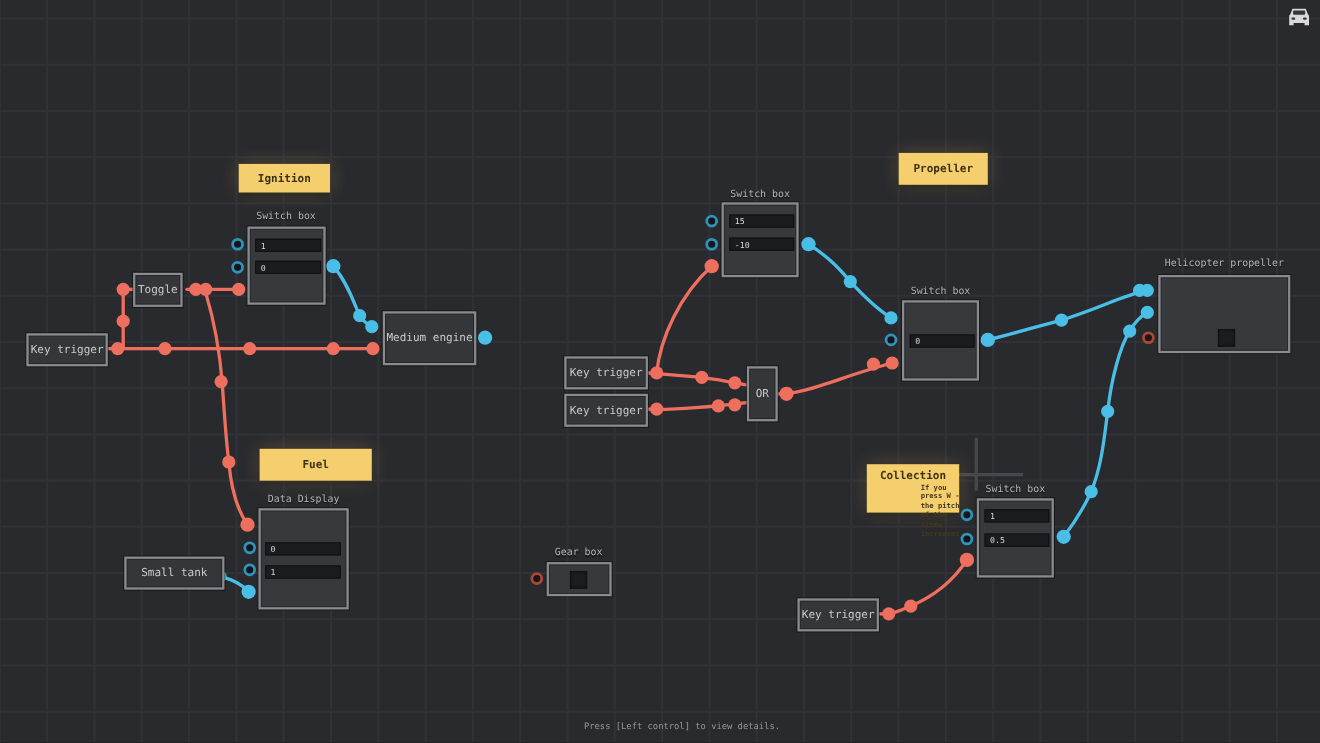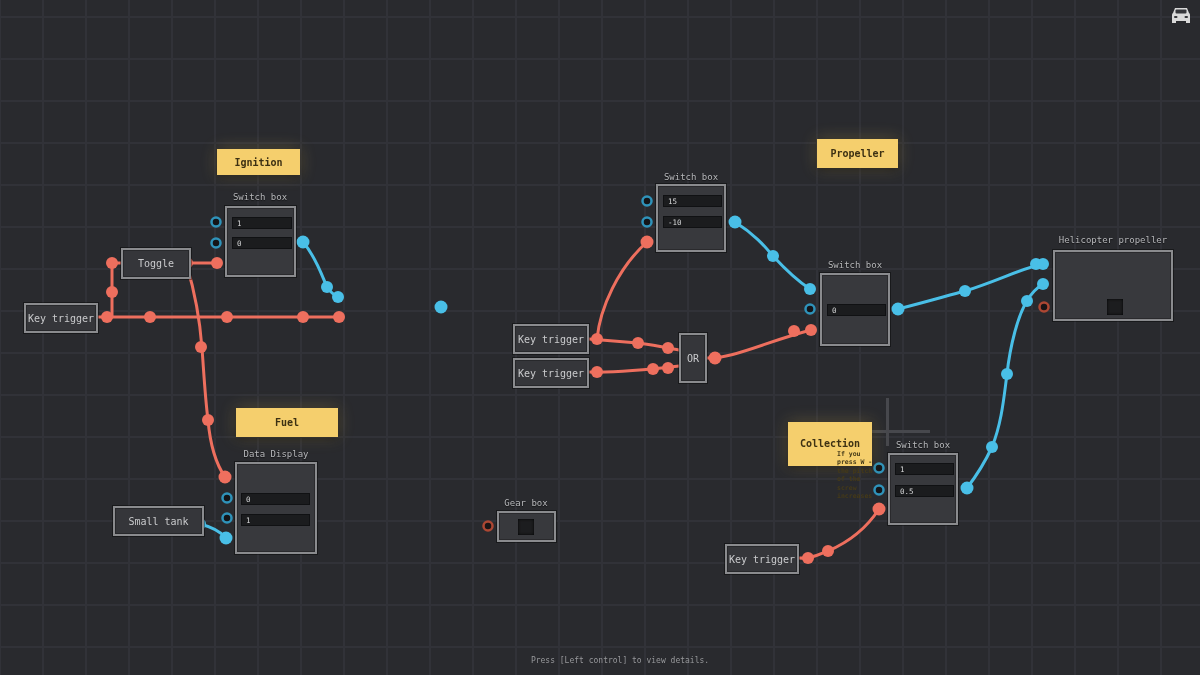--- a/index.html
+++ b/index.html
@@ -33,21 +33,21 @@
   .box-title{
     position:absolute;transform:translateX(-50%);font-size:9px;color:#b6b7ba;
     white-space:nowrap;text-shadow:0 1px 1px rgba(0,0,0,.6);
   }
   .sticky{
     position:absolute;background:#f5cf6d;color:#3d3113;
     box-shadow:0 2px 8px rgba(0,0,0,.45), 0 0 16px rgba(245,207,109,.28);
     display:flex;align-items:center;justify-content:center;
     font-size:10px;font-weight:bold;box-sizing:border-box;
   }
-  .sticky.multi{flex-direction:column;justify-content:flex-start;padding-top:16px;}
+  .sticky.multi{flex-direction:column;justify-content:flex-start;padding-top:5px;}
   .sticky .body{
     font-size:6.5px;font-weight:bold;line-height:1.3;text-align:left;
     padding:1px 4px 0 4px;align-self:flex-start;color:#453a18;margin-left:45px;
   }
   .icon-square{position:absolute;background:#1c1d1f;box-shadow:inset 0 0 3px #000;}
   .cross{position:absolute;background:#47484d;}
   .hint{
     position:absolute;left:50%;transform:translateX(-50%);top:656px;
     font-size:8px;color:#97989b;white-space:nowrap;margin-left:20px;
   }
@@ -154,25 +154,28 @@
     <span>Fuel</span>
   </div>
   <div class="sticky" style="left:817px;top:139px;width:81px;height:29px">
     <span>Propeller</span>
   </div>
   <div class="sticky multi" style="left:788px;top:422px;width:84px;height:44px">
     <span>Collection</span>
     <span class="body">If you press W - the pitch of the screw increases</span>
   </div>
 
-  <div class="node" style="left:121px;top:248px;width:70px;height:31px">
+  <div class="node" style="left:121px;top:248px;width:45px;height:31px">
     <span>Toggle</span>
   </div>
   <div class="node" style="left:24px;top:303px;width:74px;height:30px">
     <span>Key trigger</span>
+  </div>
+  <div class="node" style="left:348px;top:283px;width:85px;height:49px">
+    <span>Medium engine</span>
   </div>
   <div class="node" style="left:513px;top:324px;width:76px;height:30px">
     <span>Key trigger</span>
   </div>
   <div class="node" style="left:513px;top:358px;width:76px;height:30px">
     <span>Key trigger</span>
   </div>
   <div class="node" style="left:679px;top:333px;width:28px;height:50px">
     <span>OR</span>
   </div>

